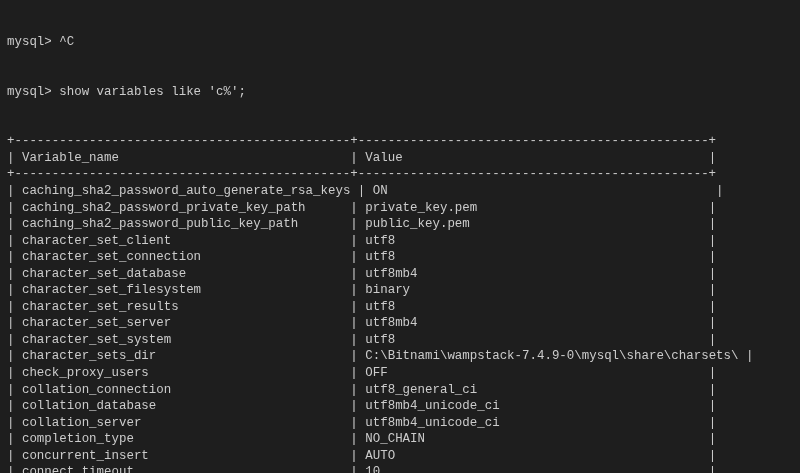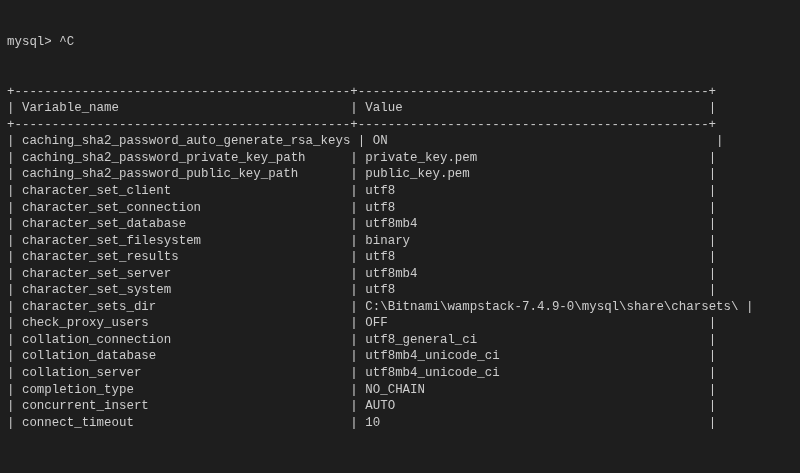--- a/index.html
+++ b/index.html
@@ -18,15 +18,16 @@
     box-sizing: border-box;
     white-space: pre;
   }
   .line { display: block; height: 16.55px; }
 </style>
 </head>
 <body>
 
 <div class="terminal">
   <span class="line"><span>mysql&gt; </span><span>^C</span></span>
+  <span class="line"><span>mysql&gt; </span><span>show variables like 'c%';</span></span>
   <div id="result-table"><span class="line">+---------------------------------------------+-----------------------------------------------+</span><span class="line"><span>| </span><span>Variable_name                              </span><span> | </span><span>Value                                        </span><span> |</span></span><span class="line">+---------------------------------------------+-----------------------------------------------+</span><span class="line"><span>| </span><span>caching_sha2_password_auto_generate_rsa_keys</span><span> | </span><span>ON                                           </span><span> |</span></span><span class="line"><span>| </span><span>caching_sha2_password_private_key_path     </span><span> | </span><span>private_key.pem                              </span><span> |</span></span><span class="line"><span>| </span><span>caching_sha2_password_public_key_path      </span><span> | </span><span>public_key.pem                               </span><span> |</span></span><span class="line"><span>| </span><span>character_set_client                       </span><span> | </span><span>utf8                                         </span><span> |</span></span><span class="line"><span>| </span><span>character_set_connection                   </span><span> | </span><span>utf8                                         </span><span> |</span></span><span class="line"><span>| </span><span>character_set_database                     </span><span> | </span><span>utf8mb4                                      </span><span> |</span></span><span class="line"><span>| </span><span>character_set_filesystem                   </span><span> | </span><span>binary                                       </span><span> |</span></span><span class="line"><span>| </span><span>character_set_results                      </span><span> | </span><span>utf8                                         </span><span> |</span></span><span class="line"><span>| </span><span>character_set_server                       </span><span> | </span><span>utf8mb4                                      </span><span> |</span></span><span class="line"><span>| </span><span>character_set_system                       </span><span> | </span><span>utf8                                         </span><span> |</span></span><span class="line"><span>| </span><span>character_sets_dir                         </span><span> | </span><span>C:\Bitnami\wampstack-7.4.9-0\mysql\share\charsets\</span><span> |</span></span><span class="line"><span>| </span><span>check_proxy_users                          </span><span> | </span><span>OFF                                          </span><span> |</span></span><span class="line"><span>| </span><span>collation_connection                       </span><span> | </span><span>utf8_general_ci                              </span><span> |</span></span><span class="line"><span>| </span><span>collation_database                         </span><span> | </span><span>utf8mb4_unicode_ci                           </span><span> |</span></span><span class="line"><span>| </span><span>collation_server                           </span><span> | </span><span>utf8mb4_unicode_ci                           </span><span> |</span></span><span class="line"><span>| </span><span>completion_type                            </span><span> | </span><span>NO_CHAIN                                     </span><span> |</span></span><span class="line"><span>| </span><span>concurrent_insert                          </span><span> | </span><span>AUTO                                         </span><span> |</span></span><span class="line"><span>| </span><span>connect_timeout                            </span><span> | </span><span>10                                           </span><span> |</span></span></div>
   
 </div>
 
 </body></html>

